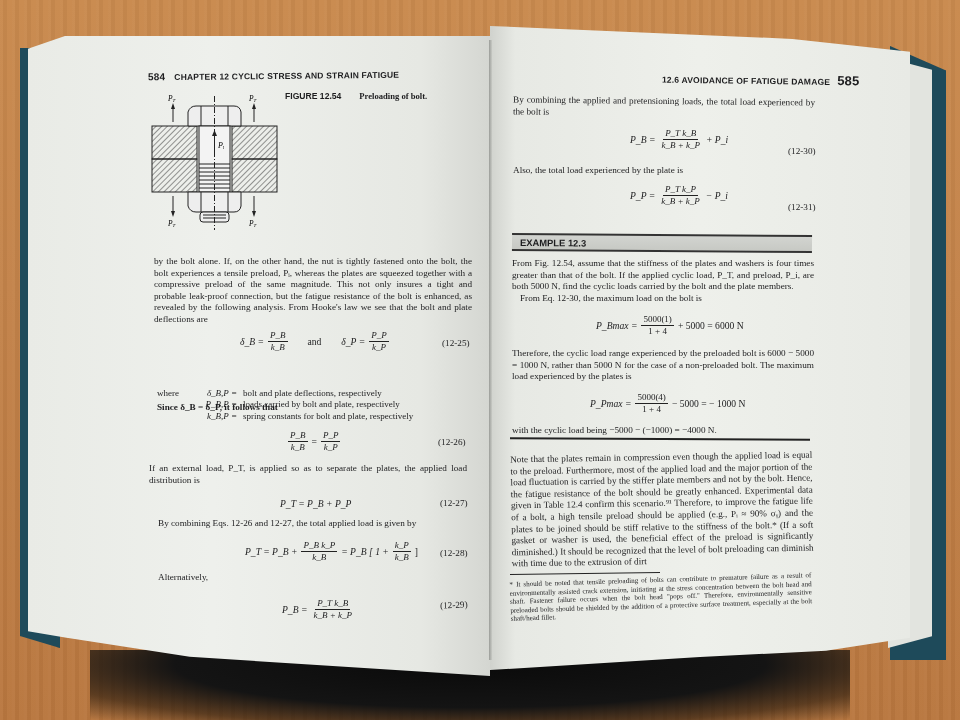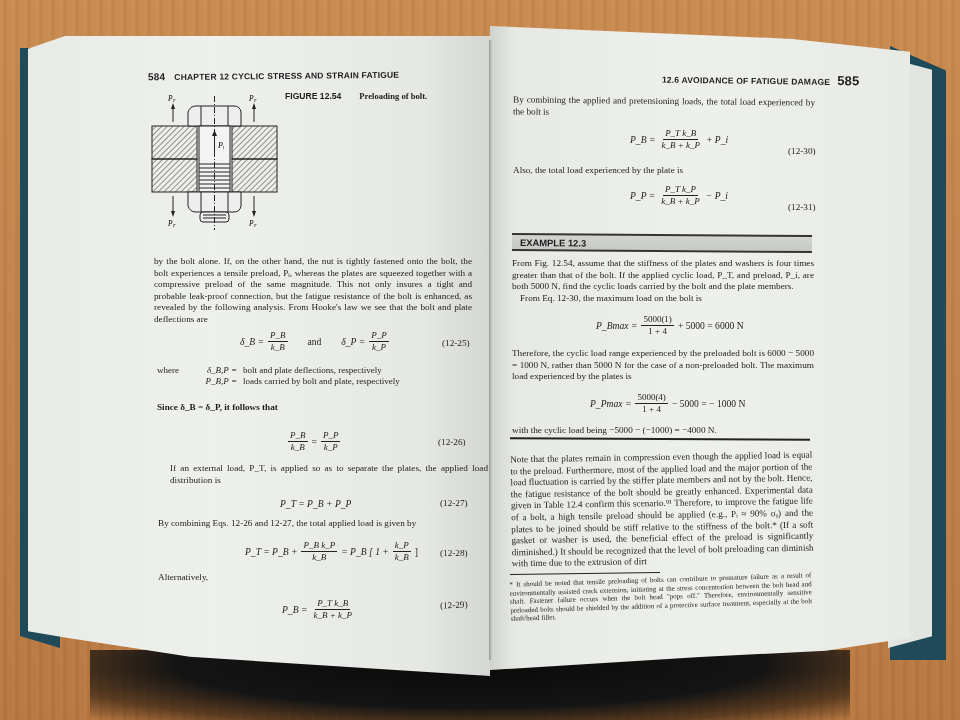--- a/index.html
+++ b/index.html
@@ -47,21 +47,21 @@
   .running-head .pg { font-size:10px; margin-right:9px; }
   .running-head .pgr { font-size:13px; margin-left:7px; }
 
   .txt { position:absolute; font-size:9.2px; line-height:11.6px; text-align:justify; }
   .eq { position:absolute; font-size:9.6px; font-style:italic; white-space:nowrap; display:flex; align-items:center; gap:4px; }
   .eq .up { font-style:normal; }
   .frac { display:inline-flex; flex-direction:column; align-items:center; font-size:9px; }
   .frac .num { border-bottom:1px solid #222; padding:0 2px; line-height:11px; }
   .frac .den { line-height:11px; padding:0 2px; }
   .eqno { position:absolute; font-size:9.2px; }
-  .where { position:absolute; font-size:9px; line-height:11.4px; }
+  .where { position:absolute; font-size:9px; line-height:11.4px;margin-top:23px; }
   .where .row { display:flex; gap:6px; white-space:nowrap; }
   .where .sym { width:44px; text-align:right; font-style:italic; }
 
   .figure { position:absolute; left:150px; top:92px; width:130px; height:140px; }
   .caption { position:absolute; left:285px; top:91px; font-size:8.6px; white-space:nowrap; }
   .caption .lab { font-family:"Liberation Sans","DejaVu Sans",sans-serif; font-weight:bold; font-size:8.6px; margin-right:18px; }
   .caption .t { font-weight:bold; }
 
   .example-bar {
     position:absolute; left:512px; top:234px; width:300px; height:18px;
@@ -167,38 +167,43 @@
   <div class="row">
       <span style="width:30px;">where</span>
       <span class="sym">δ_B,P =</span>
       <span>bolt and plate deflections, respectively</span>
     </div>
   <div class="row">
       <span style="width:30px;"></span>
       <span class="sym">P_B,P =</span>
       <span>loads carried by bolt and plate, respectively</span>
     </div>
+  <div class="row">
+      <span style="width:30px;"></span>
+      <span class="sym">k_B,P =</span>
+      <span>spring constants for bolt and plate, respectively</span>
+    </div>
 </div>
 
 <div class="txt" style="left:157px;top:402px;width:300px;font-weight:bold;">Since δ_B = δ_P, it follows that</div>
 
 <div class="eq" style="left:288px;top:430px;">
   <span class="frac">
       <span class="num">P_B</span>
       <span class="den">k_B</span>
     </span>
   <span class="up">=</span>
   <span class="frac">
       <span class="num">P_P</span>
       <span class="den">k_P</span>
     </span>
 </div>
 <div class="eqno" style="left:438px;top:437px;">(12-26)</div>
 
-<div class="txt" style="left:170px;top:463px;width:318px;">If an external load, P_T, is applied so as to separate the plates, the applied load distribution is</div>
+<div class="txt" style="left:149px;top:463px;width:318px;">If an external load, P_T, is applied so as to separate the plates, the applied load distribution is</div>
 
 <div class="eq" style="left:280px;top:498px;text-align:center;">P_T = P_B + P_P</div>
 <div class="eqno" style="left:440px;top:498px;">(12-27)</div>
 
 <div class="txt" style="left:158px;top:518px;width:318px;">By combining Eqs. 12-26 and 12-27, the total applied load is given by</div>
 
 <div class="eq" style="left:245px;top:540px;">
   <span>P_T = P_B +</span>
   <span class="frac">
       <span class="num">P_B k_P</span>

